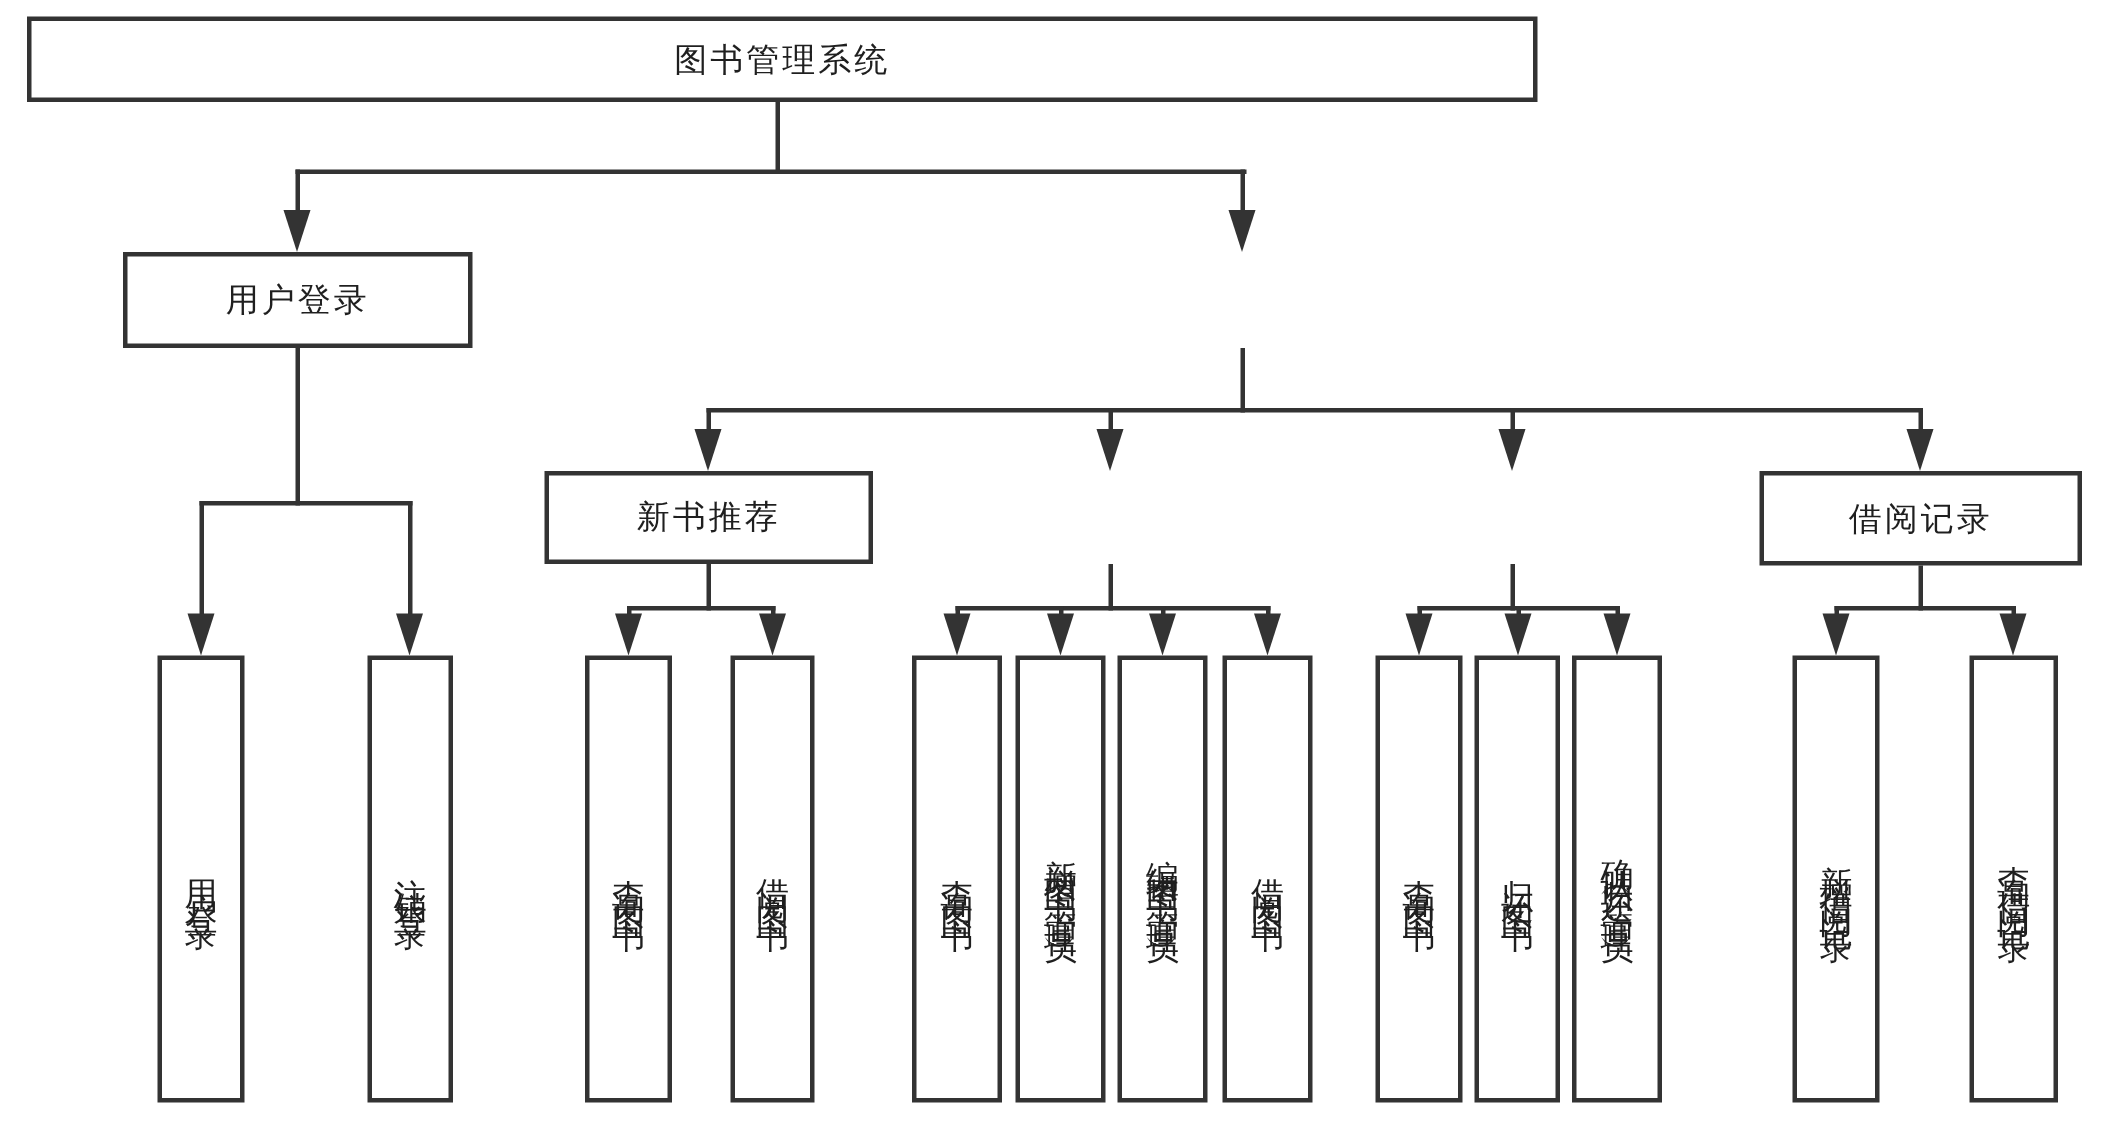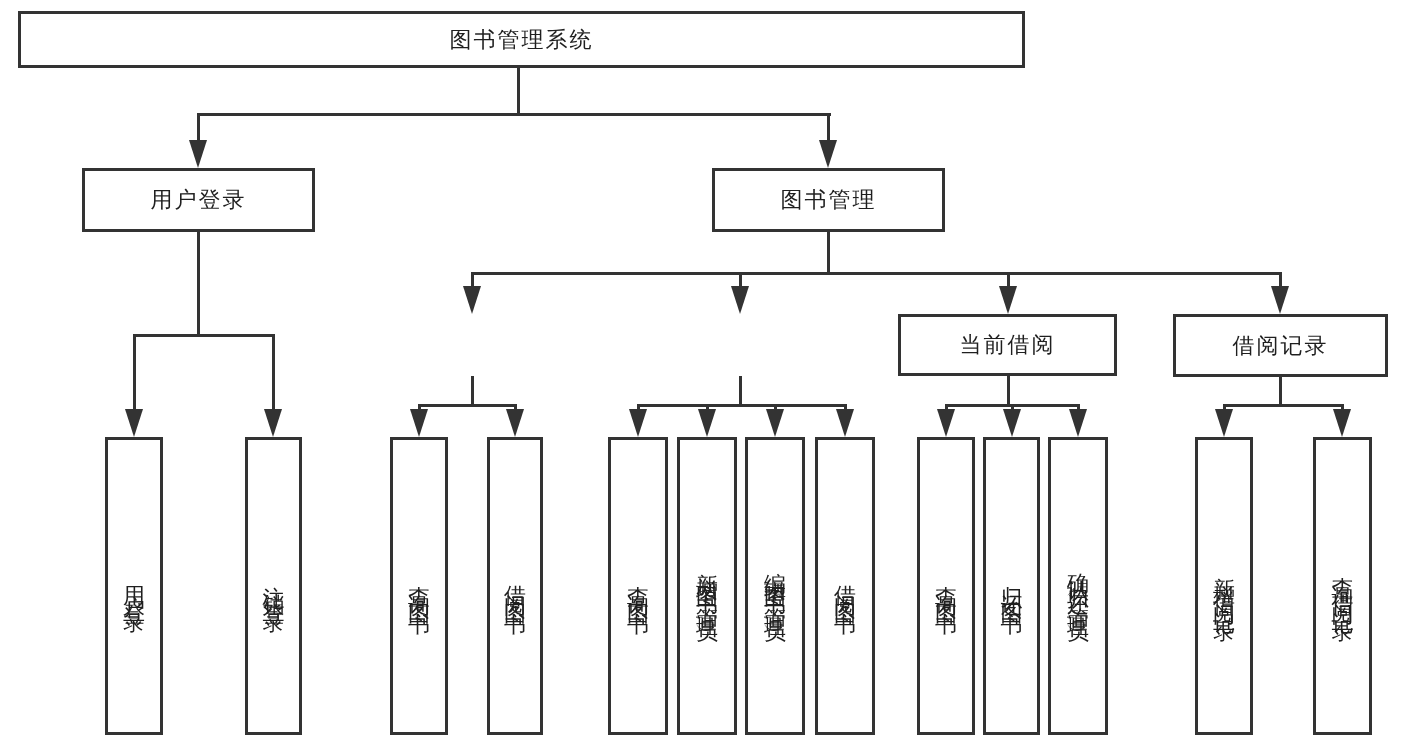--- a/index.html
+++ b/index.html
@@ -41,44 +41,41 @@
   <div class="vline" style="left:517px;top:68px;height:48px;"></div>
   <div class="hline" style="left:197px;top:113px;width:634px;"></div>
   <div class="vline" style="left:197px;top:113px;height:32px;"></div>
   <div class="vline" style="left:827px;top:113px;height:32px;"></div>
   <div class="arrow" style="left:189px;top:140px;"></div>
   <div class="arrow" style="left:819px;top:140px;"></div>
 
   <div class="node" style="left:82px;top:168px;width:233px;height:64px;">
     <span class="hlabel">用户登录</span>
   </div>
-  <div class="node" style="left:712px;top:168px;width:233px;height:64px;">
-    <span class="hlabel">图书管理</span>
-  </div>
 
   <div class="vline" style="left:197px;top:232px;height:105px;"></div>
   <div class="hline" style="left:133px;top:334px;width:142px;"></div>
   <div class="vline" style="left:133px;top:334px;height:80px;"></div>
   <div class="vline" style="left:272px;top:334px;height:80px;"></div>
   <div class="arrow" style="left:125px;top:409px;"></div>
   <div class="arrow" style="left:264px;top:409px;"></div>
 
   <div class="vline" style="left:827px;top:232px;height:43px;"></div>
   <div class="hline" style="left:471px;top:272px;width:810px;"></div>
   <div class="vline" style="left:471px;top:272px;height:20px;"></div>
   <div class="vline" style="left:739px;top:272px;height:20px;"></div>
   <div class="vline" style="left:1007px;top:272px;height:20px;"></div>
   <div class="vline" style="left:1279px;top:272px;height:20px;"></div>
   <div class="arrow" style="left:463px;top:286px;"></div>
   <div class="arrow" style="left:731px;top:286px;"></div>
   <div class="arrow" style="left:999px;top:286px;"></div>
   <div class="arrow" style="left:1271px;top:286px;"></div>
 
-  <div class="node" style="left:898px;top:314px;width:219px;height:62px;">
-    <span class="hlabel">当前借阅</span>
+  <div class="node" style="left:363px;top:314px;width:219px;height:62px;">
+    <span class="hlabel">新书推荐</span>
   </div>
   <div class="node" style="left:1173px;top:314px;width:215px;height:63px;">
     <span class="hlabel">借阅记录</span>
   </div>
 
   <div class="vline" style="left:471px;top:376px;height:31px;"></div>
   <div class="hline" style="left:418px;top:404px;width:99px;"></div>
   <div class="vline" style="left:418px;top:404px;height:10px;"></div>
   <div class="vline" style="left:514px;top:404px;height:10px;"></div>
   <div class="arrow" style="left:410px;top:409px;"></div>

